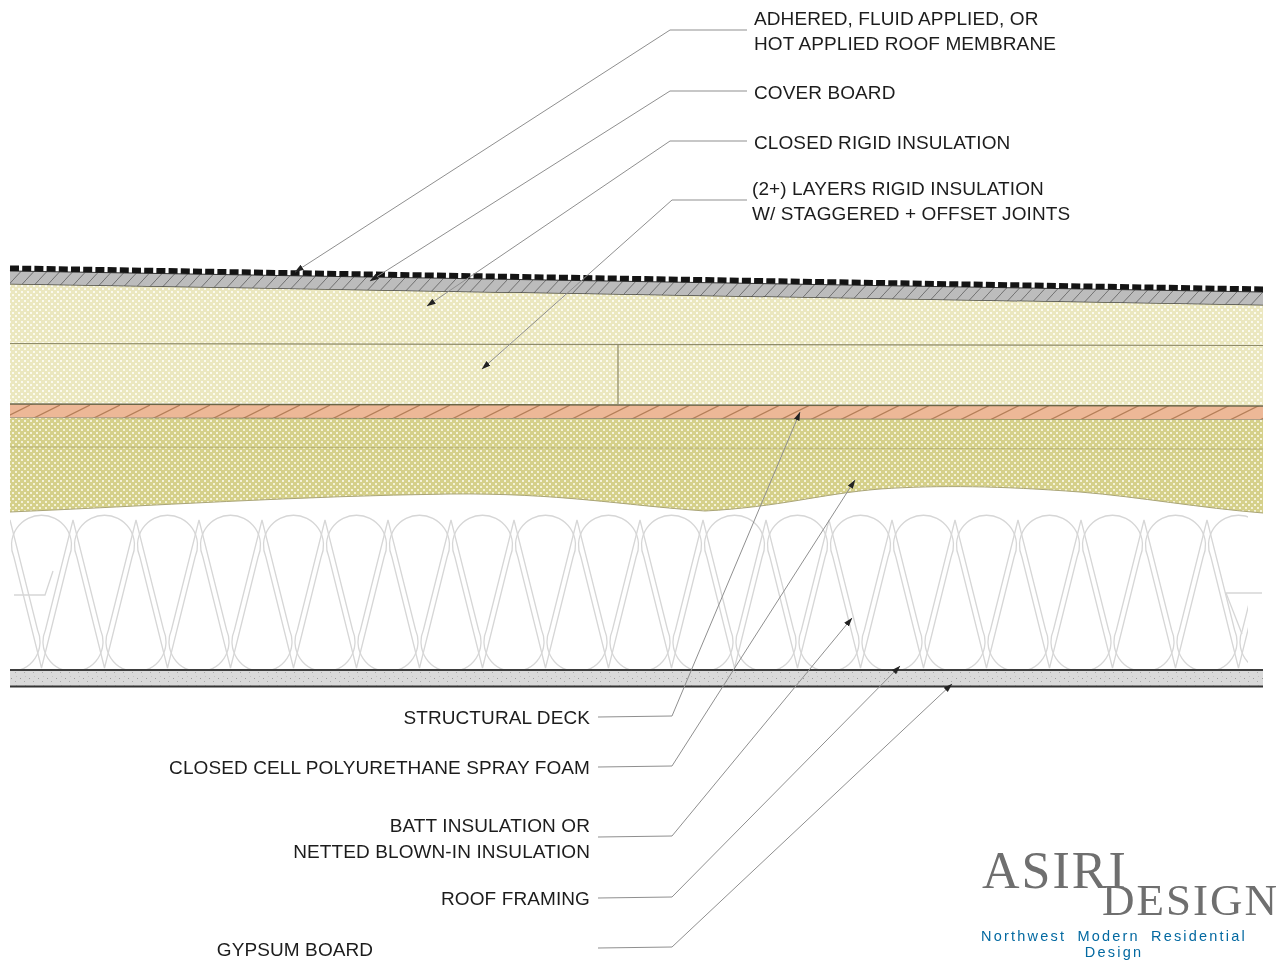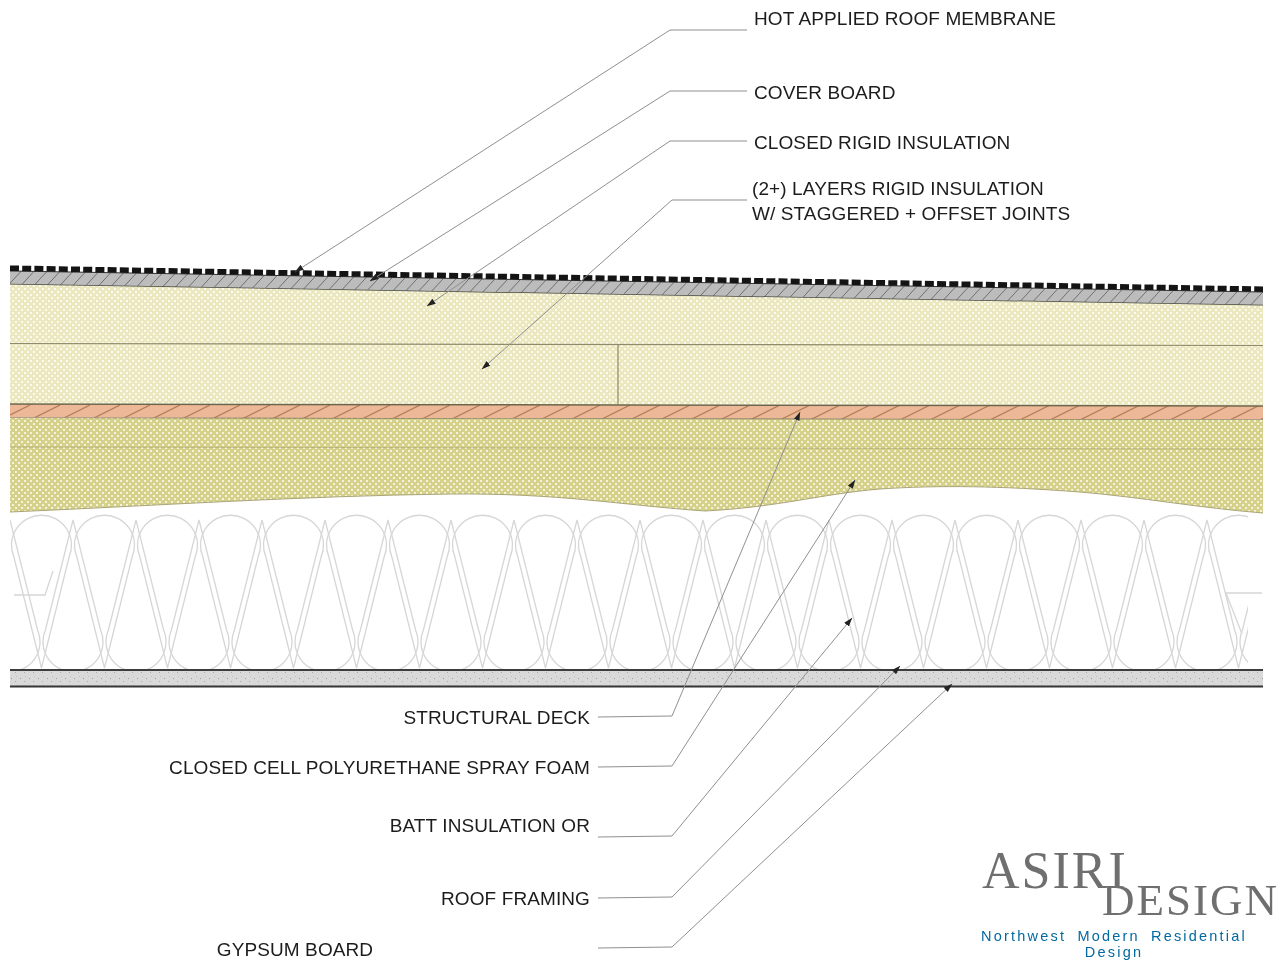--- a/index.html
+++ b/index.html
@@ -117,20 +117,21 @@
     <polyline points="747,200 672,200 482,369" marker-end="url(#arrow)"></polyline>
     <polyline points="598,717 672,716 800,412" marker-end="url(#arrow)"></polyline>
     <polyline points="598,767 672,766 855,480" marker-end="url(#arrow)"></polyline>
     <polyline points="598,837 672,836 852,618" marker-end="url(#arrow)"></polyline>
     <polyline points="598,898 672,897 900,666" marker-end="url(#arrow)"></polyline>
     <polyline points="598,948 672,947 952,684" marker-end="url(#arrow)"></polyline>
   </g>
 </svg>
 
 <div class="callout" style="left:754px;top:6px;">
+  <div>ADHERED, FLUID APPLIED, OR</div>
   <div>HOT APPLIED ROOF MEMBRANE</div>
 </div>
 <div class="callout" style="left:754px;top:80px;">
   <div>COVER BOARD</div>
 </div>
 <div class="callout" style="left:754px;top:130px;">
   <div>CLOSED RIGID INSULATION</div>
 </div>
 <div class="callout" style="left:752px;top:176px;">
   <div>(2+) LAYERS RIGID INSULATION</div>
@@ -138,20 +139,21 @@
 </div>
 
 <div class="callout callout-right" style="top:705px;text-align:right;">
   <div>STRUCTURAL DECK</div>
 </div>
 <div class="callout callout-right" style="top:755px;">
   <div>CLOSED CELL POLYURETHANE SPRAY FOAM</div>
 </div>
 <div class="callout callout-right" style="top:813px;line-height:26px;">
   <div>BATT INSULATION OR</div>
+  <div>NETTED BLOWN-IN INSULATION</div>
 </div>
 <div class="callout callout-right" style="top:886px;">
   <div>ROOF FRAMING</div>
 </div>
 <div class="callout callout-right" style="top:937px;text-align:center;">
   <div>GYPSUM BOARD</div>
 </div>
 
 <div class="logo">
   <div class="logo-name">ASIRI</div>

